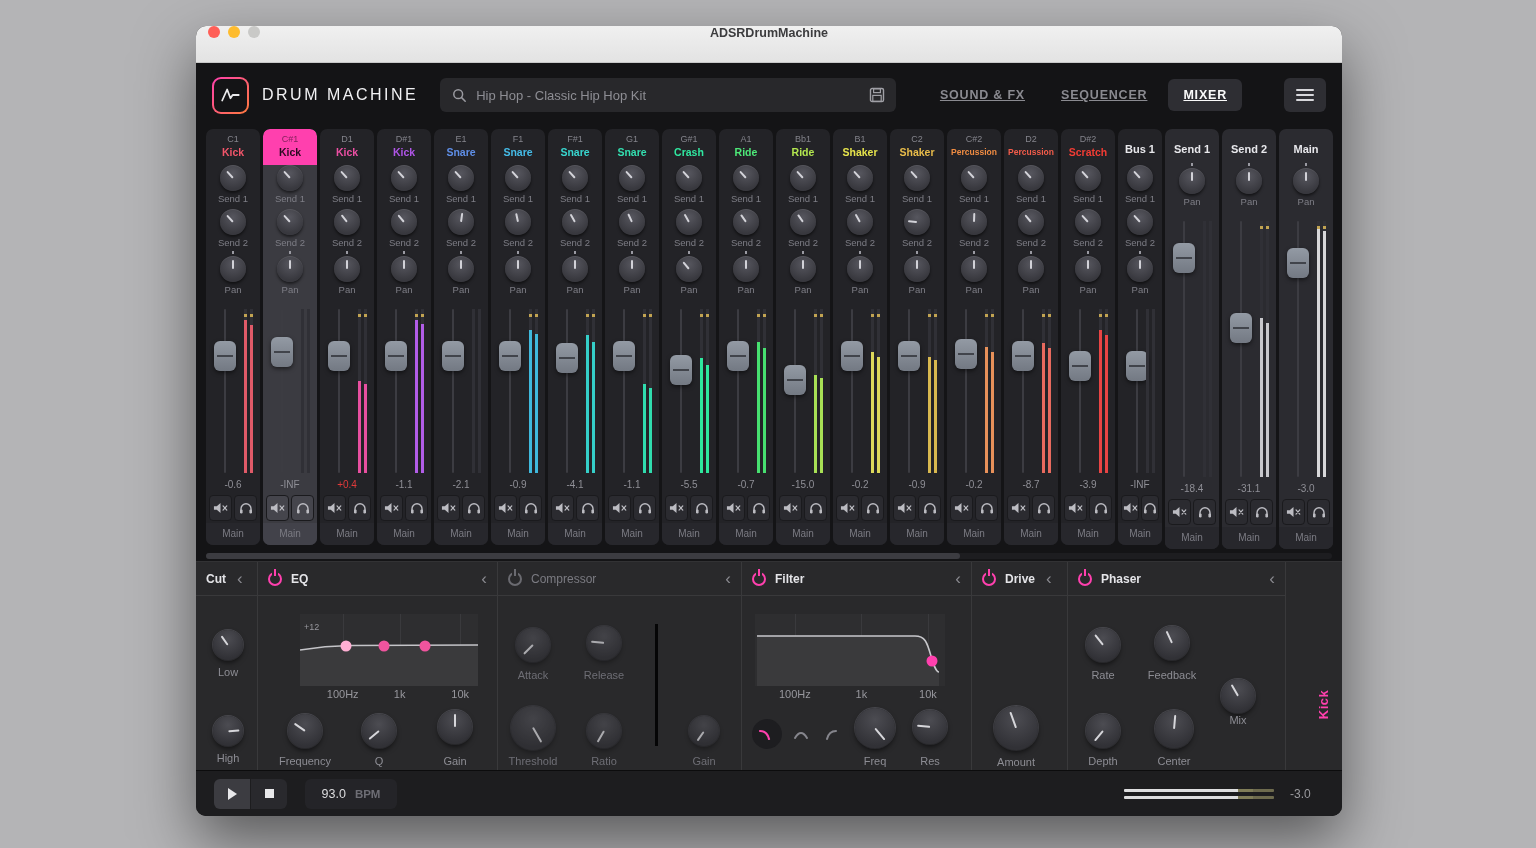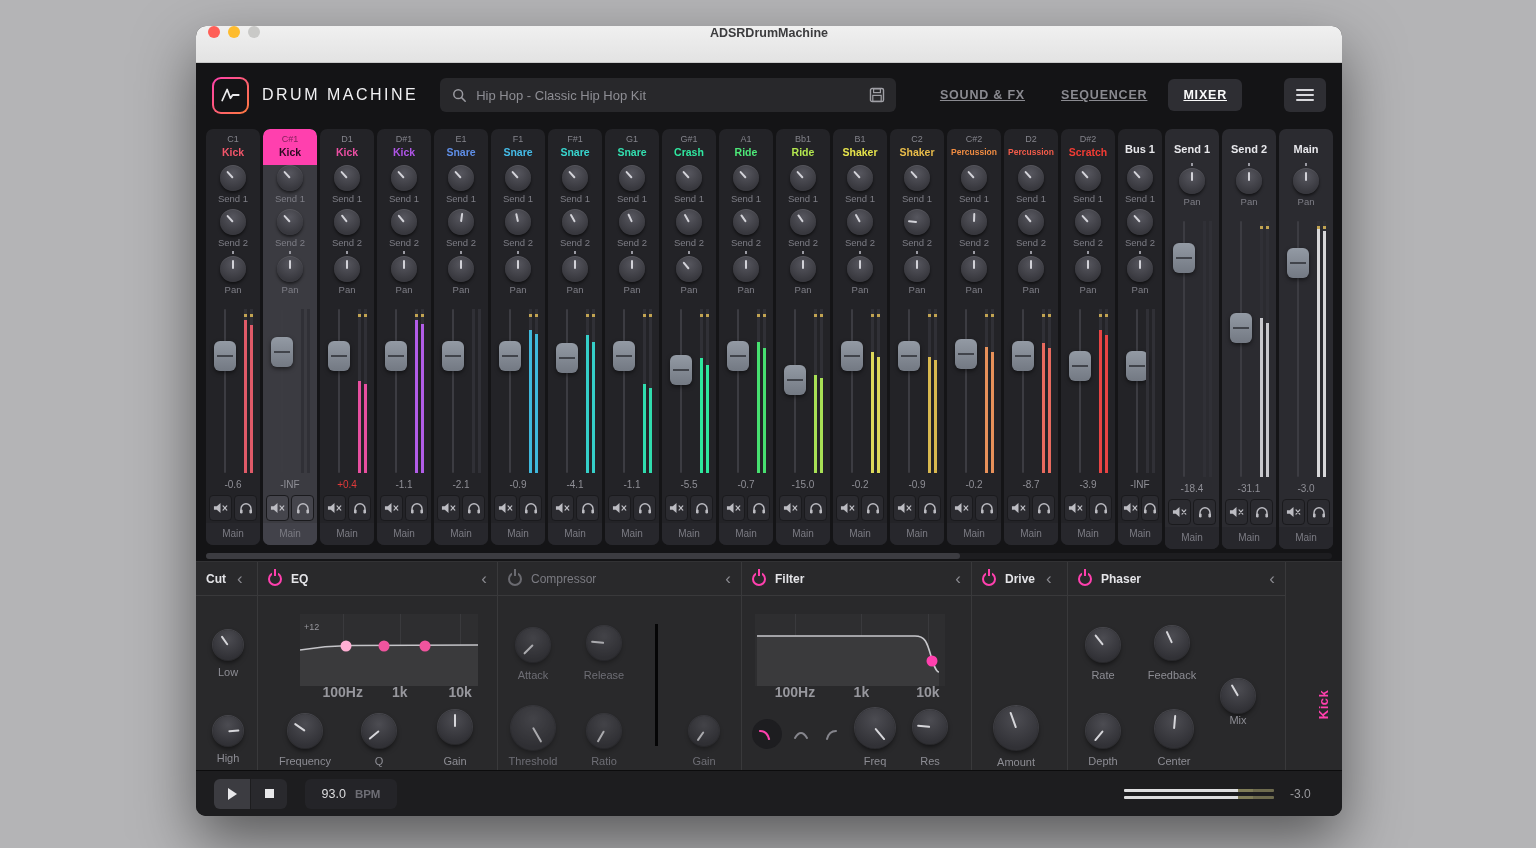--- a/index.html
+++ b/index.html
@@ -95,21 +95,21 @@
     background:radial-gradient(circle at 50% 30%, #4c4c52, #313136 75%);
     box-shadow:0 3px 5px rgba(0,0,0,.55), 0 0 0 1px #4a4a50; }
   .fxknob .ptr { position:absolute; left:calc(50% - 1px); bottom:50%; width:2px; height:38%; background:#d6d6da;
     border-radius:1px; transform-origin:50% 100%; transform:rotate(var(--a,0deg)); }
   .k30 { width:30px; height:30px; } .k34 { width:34px; height:34px; } .k44 { width:44px; height:44px; }
   .fxlabel { position:absolute; font-size:11px; color:#8d8d94; transform:translateX(-50%); white-space:nowrap; }
   .dimmed .fxknob { opacity:.75; box-shadow:0 3px 5px rgba(0,0,0,.45), 0 0 0 1px #3e3e44; }
   .dimmed .fxlabel { color:#6e6e75; }
   .graph { position:absolute; background:#2e2e30; }
   .graph .gline { position:absolute; top:0; bottom:0; width:1px; background:#3a3a3d; }
-  .graph .glabel { position:absolute; bottom:-14px; transform:translateX(-50%); font-size:14px; color:#97979d;font-weight:bold; }
+  .graph .glabel { position:absolute; bottom:-14px; transform:translateX(-50%); font-size:11px; color:#97979d; }
   .graph .yl { position:absolute; left:-26px; font-size:9px; color:#97979d; }
   .eqdot { position:absolute; width:11px; height:11px; border-radius:50%; transform:translate(-50%,-50%); }
   .compmeter { position:absolute; width:3px; background:#050506; }
   .ftype { position:absolute; width:30px; height:30px; border-radius:50%; display:flex; align-items:center; justify-content:center; }
   .ftype.on { background:#1d1d20; }
   .kick-tag { position:absolute; right:4px; bottom:58px; color:#ff40ae; font-weight:bold; font-size:13px;
     transform:rotate(-90deg); transform-origin:center; letter-spacing:.5px; }
 
   
   .transport { height:46px; flex:none; background:#1d1d1f; border-top:1px solid #0c0c0d;

